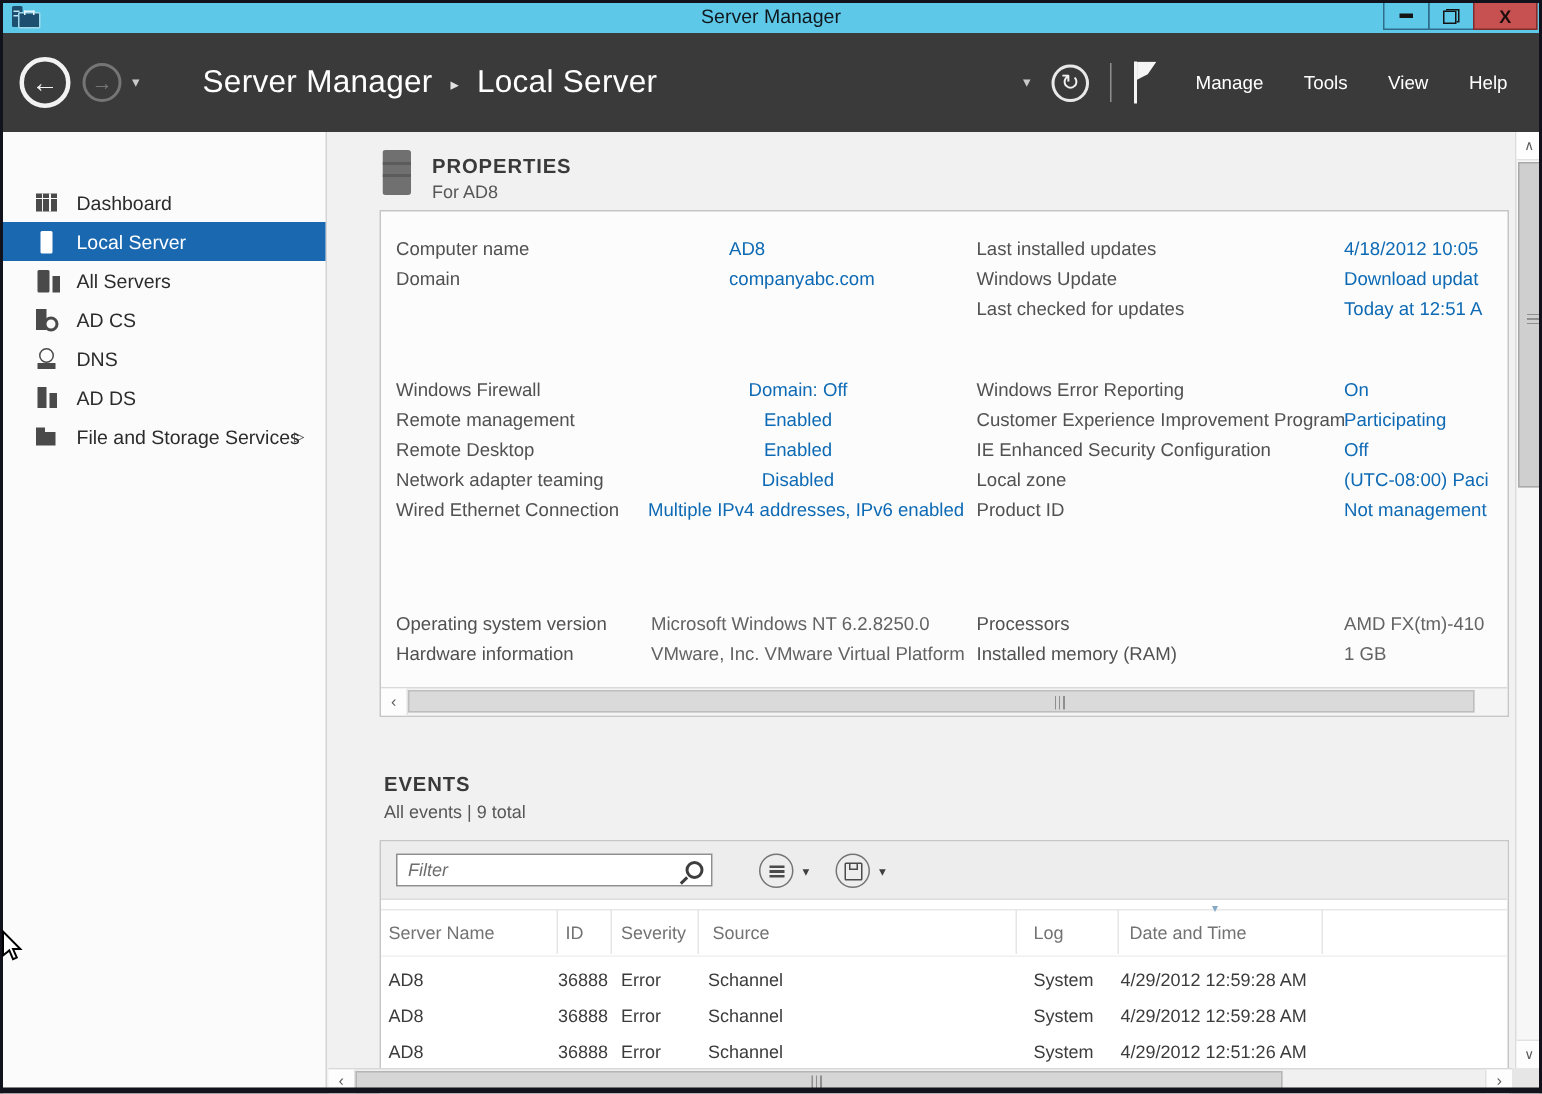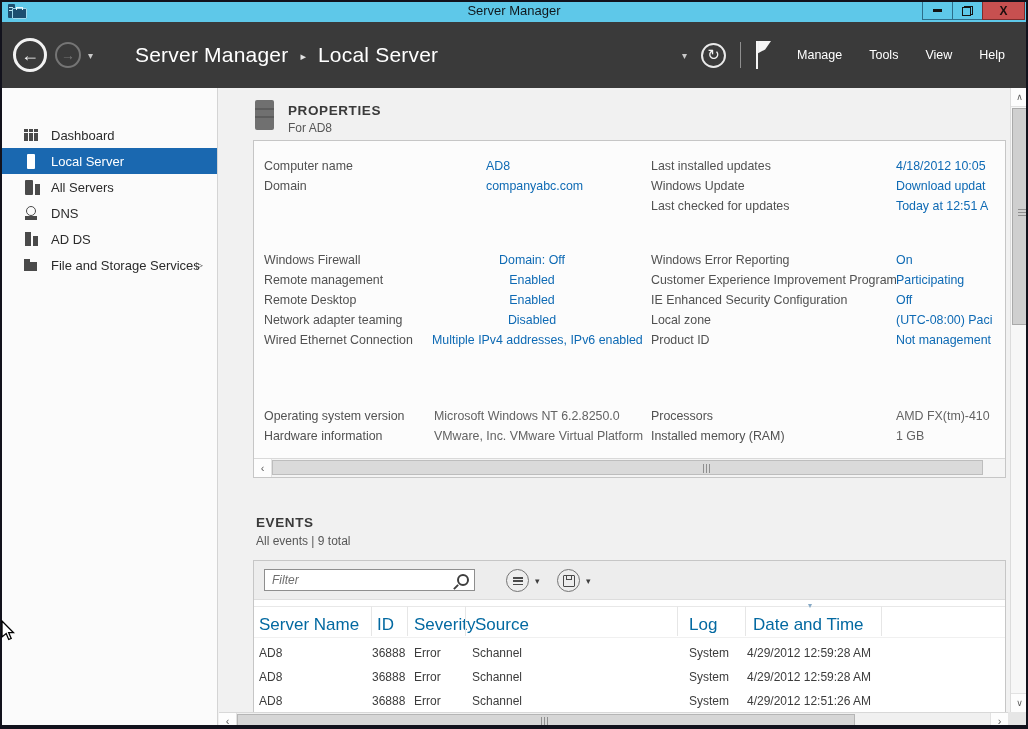--- a/index.html
+++ b/index.html
@@ -115,21 +115,21 @@
   #tasks-circle{left:252px;}
   #export-circle{left:303px;}
   .tool-caret{position:absolute;top:15px;font-size:9px;color:#3f3f3f;}
   #tasks-caret{left:281px;}
   #export-caret{left:332px;}
   .i-tasks{width:10px;height:8px;background:repeating-linear-gradient(to bottom,#4a4a4a 0 1.5px,transparent 1.5px 3.3px);}
   .i-disk{position:relative;width:10px;height:10px;border:1px solid #4a4a4a;border-radius:1px;}
   .i-disk::before{content:"";position:absolute;left:2px;top:0;width:4px;height:3px;border:1px solid #4a4a4a;border-top:none;}
   
   #ev-header{position:absolute;left:0;right:0;top:45px;height:30px;border-top:1px solid #e8e8e8;border-bottom:1px solid #f0f0f0;}
-  .hdr{position:absolute;top:8px;font-size:17px;color:#0369a1;white-space:nowrap;}
+  .hdr{position:absolute;top:8px;font-size:12px;color:#737373;white-space:nowrap;}
   .vdiv{position:absolute;top:45px;height:30px;width:1px;background:#e6e6e6;}
   #sort-caret{position:absolute;left:554px;top:40px;font-size:8px;color:#86a9c6;}
   .erow{position:absolute;left:0;right:0;height:24px;line-height:24px;font-size:12px;color:#3c3c3c;}
   .ecell{position:absolute;white-space:nowrap;}
   .c-server{left:5px;}
   .c-id{left:118px;width:29px;text-align:left;}
   .c-sev{left:160px;}
   .c-src{left:218px;}
   .c-log{left:435px;}
   .c-date{left:493px;}
@@ -220,20 +220,26 @@
       <span class="side-icon">
           <span class="ic i-server"></span>
         </span>
       <span>Local Server</span>
     </div>
     <div class="side-item">
       <span class="side-icon">
           <span class="ic i-servers"></span>
         </span>
       <span>All Servers</span>
+    </div>
+    <div class="side-item">
+      <span class="side-icon">
+          <span class="ic i-adcs"></span>
+        </span>
+      <span>AD CS</span>
     </div>
     <div class="side-item">
       <span class="side-icon">
           <span class="ic i-dns"></span>
         </span>
       <span>DNS</span>
     </div>
     <div class="side-item">
       <span class="side-icon">
           <span class="ic i-adds"></span>

